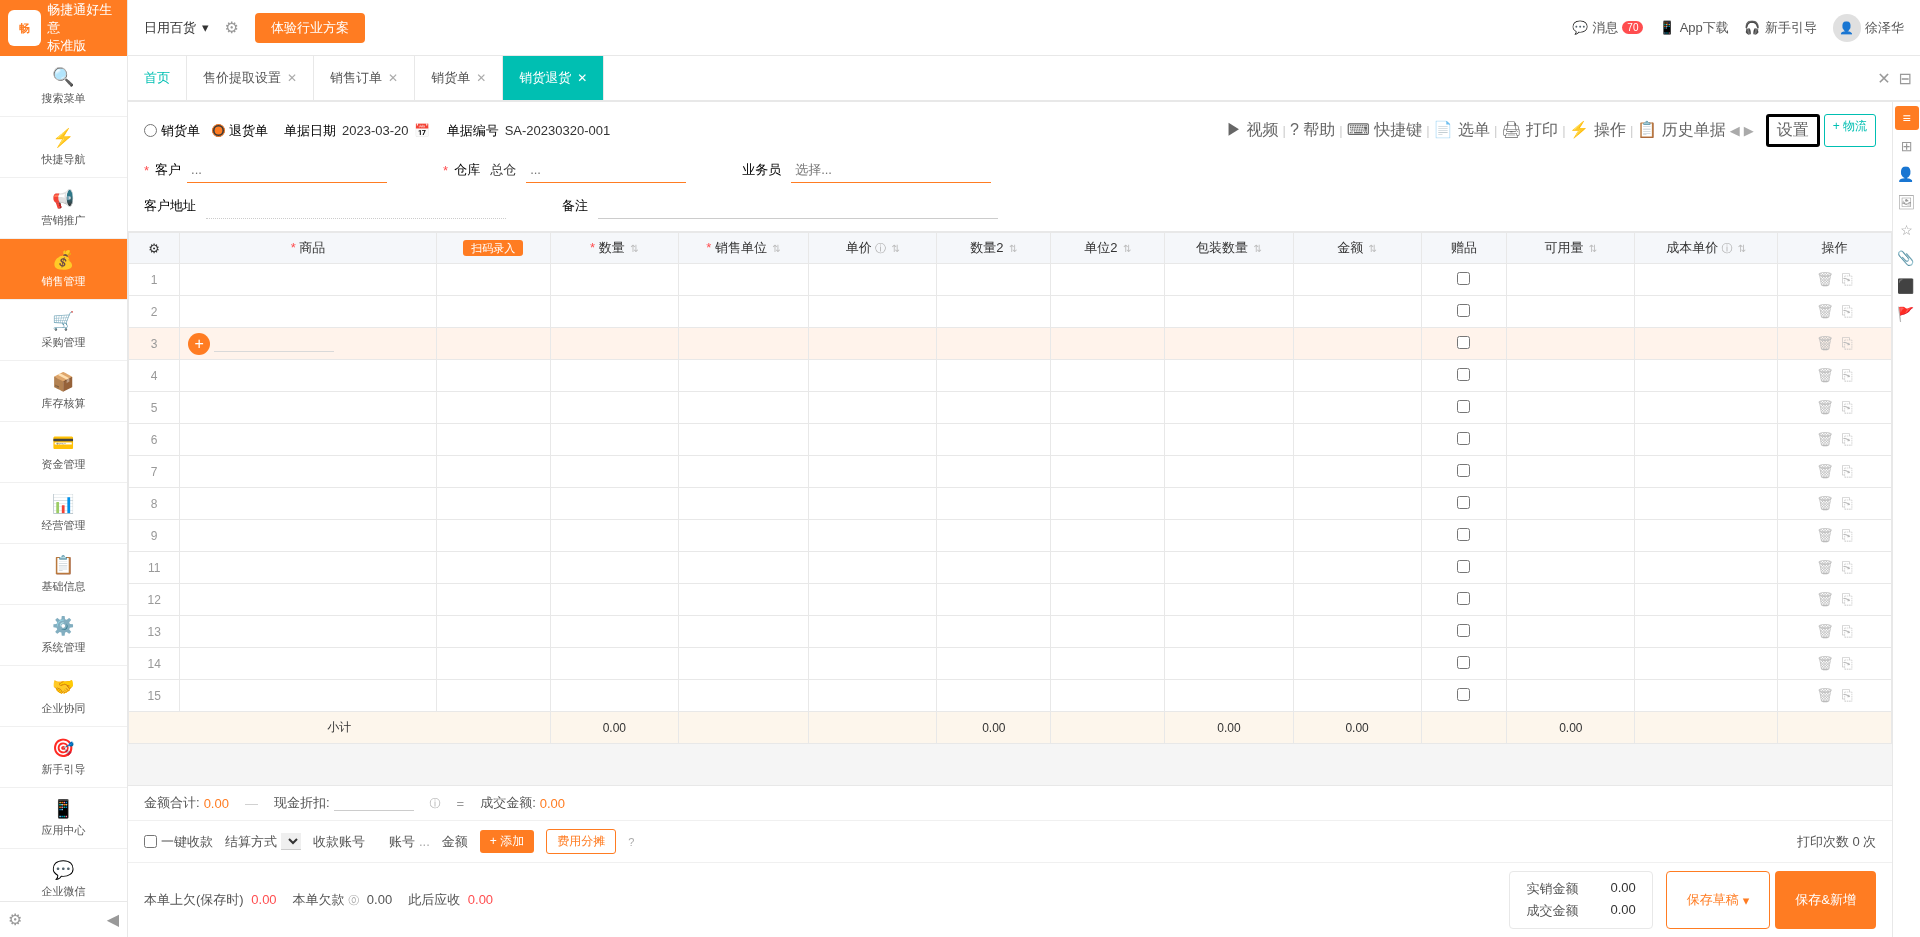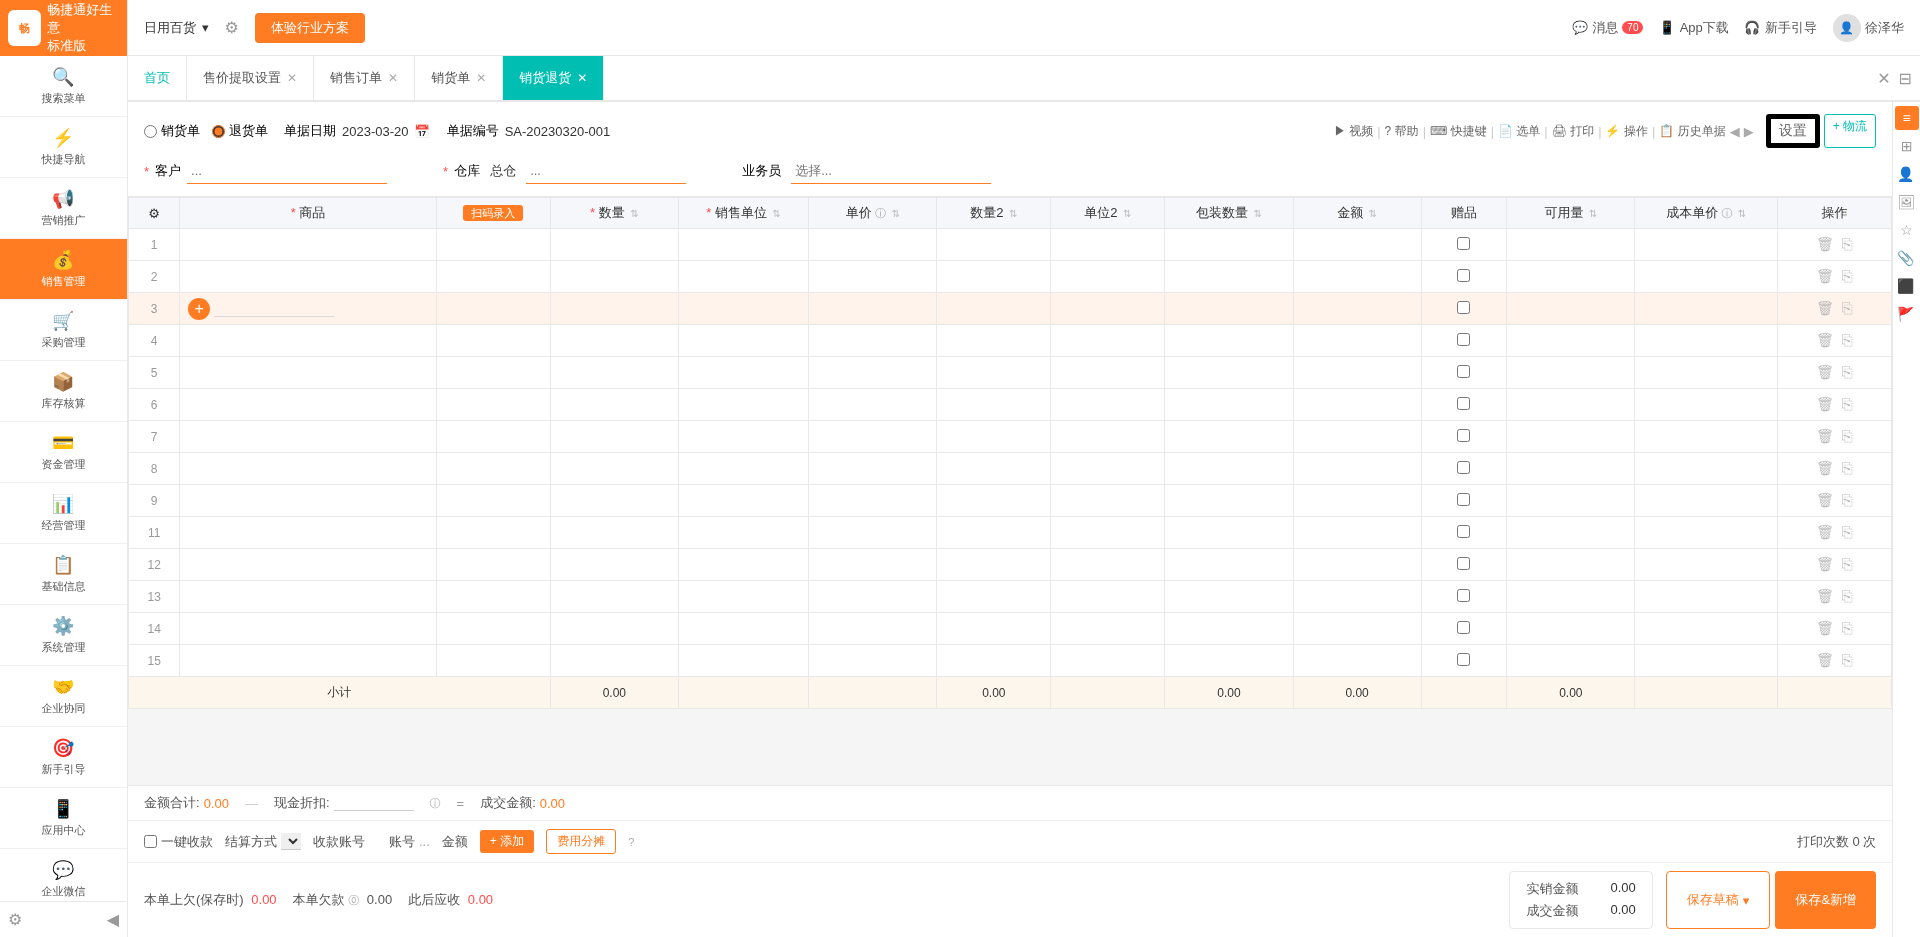--- a/index.html
+++ b/index.html
@@ -45,22 +45,22 @@
     .form-area { background: #fff; padding: 12px 16px; border-bottom: 1px solid #e8e8e8; }
     .form-row { display: flex; align-items: center; gap: 16px; margin-bottom: 10px; }
     .form-row:last-child { margin-bottom: 0; }
     .radio-group { display: flex; align-items: center; gap: 12px; }
     .radio-item { display: flex; align-items: center; gap: 4px; cursor: pointer; }
     .radio-item input[type=radio] { accent-color: #ff7c22; }
     .form-field { display: flex; align-items: center; gap: 6px; }
     .form-field .required { color: #ff4d4f; }
     .form-input { border-bottom: 1px solid #ff7c22; min-width: 160px; height: 26px; padding: 0 4px; color: #333; outline: none; border-top: none; border-left: none; border-right: none; background: transparent; }
     .form-sn { color: #333; }
-    .form-action-btn { color: #666; font-size: 12px; cursor: pointer; display: flex; align-items: center; gap: 2px; }
-    .btn-setting { border: 5px solid #000000; border-radius: 3px; padding: 3px 8px; color: #666; font-size: 14px; cursor: pointer; }
+    .form-action-btn { color: #666; font-size: 16px; cursor: pointer; display: flex; align-items: center; gap: 2px; }
+    .btn-setting { border: 3px solid #000000; border-radius: 3px; padding: 3px 8px; color: #666; font-size: 16px; cursor: pointer; }
     .btn-wuliu { border: 1px solid #00bfb2; border-radius: 3px; padding: 3px 8px; color: #00bfb2; font-size: 12px; cursor: pointer; }
 
     
     .table-area { flex: 1; overflow: auto; }
     .data-table { width: 100%; border-collapse: collapse; background: #fff; }
     .data-table thead tr th { background: #f5f7fa; border: 1px solid #e8e8e8; padding: 6px 8px; text-align: center; font-weight: 500; color: #333; font-size: 12px; white-space: nowrap; position: sticky; top: 0; z-index: 10; }
     .data-table tbody tr td { border: 1px solid #e8e8e8; padding: 4px 8px; text-align: center; color: #333; font-size: 12px; height: 32px; }
     .data-table tbody tr:nth-child(odd) { background: #fff; }
     .data-table tbody tr:nth-child(even) { background: #fff; }
     .data-table tbody tr.active-row { background: #fff3eb; }
@@ -296,20 +296,30 @@
           </div>
           <div class="form-field" style="margin-left:40px;">
             <span class="required">* </span>
             <span>仓库</span>
             <span style="color:#333;margin-left:4px;">总仓</span>
             <input class="form-input" type="text" style="width: 140px; margin-left: 4px;" placeholder="...">
           </div>
           <div class="form-field" style="margin-left:40px;">
             <span>业务员</span>
             <input class="form-input" type="text" style="width: 200px; margin-left: 4px;" placeholder="选择...">
+          </div>
+        </div>
+        <div class="form-row">
+          <div class="form-field">
+            <span>客户地址</span>
+            <input class="form-input" type="text" style="width: 300px; margin-left: 4px; border-bottom: 1px dotted rgb(204, 204, 204);">
+          </div>
+          <div class="form-field" style="margin-left:40px;">
+            <span>备注</span>
+            <input class="form-input" type="text" style="width: 400px; margin-left: 4px; border-bottom: 1px solid rgb(204, 204, 204);">
           </div>
         </div>
       </div>
 
       <div class="table-area">
         <table class="data-table">
           <thead>
             <tr>
               <th style="width:36px;"><span>⚙</span></th>
               <th style="width:180px;">

